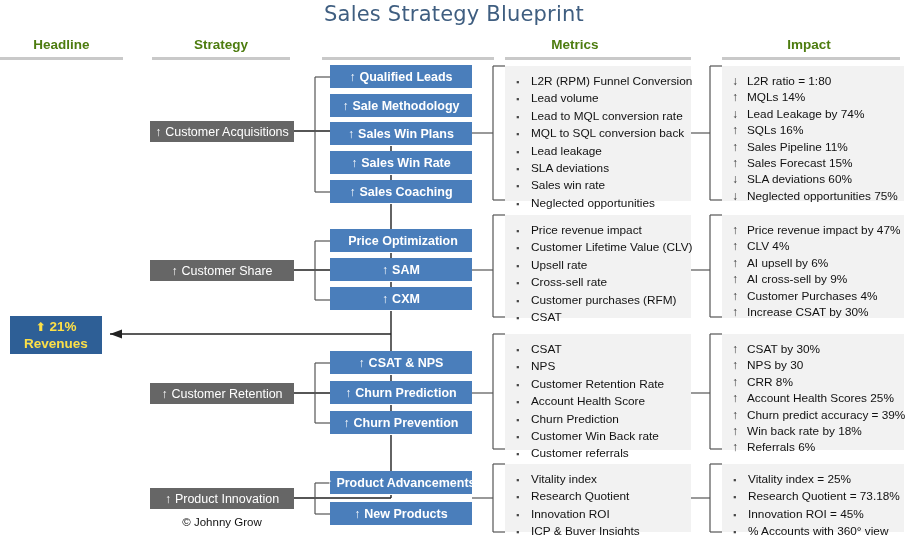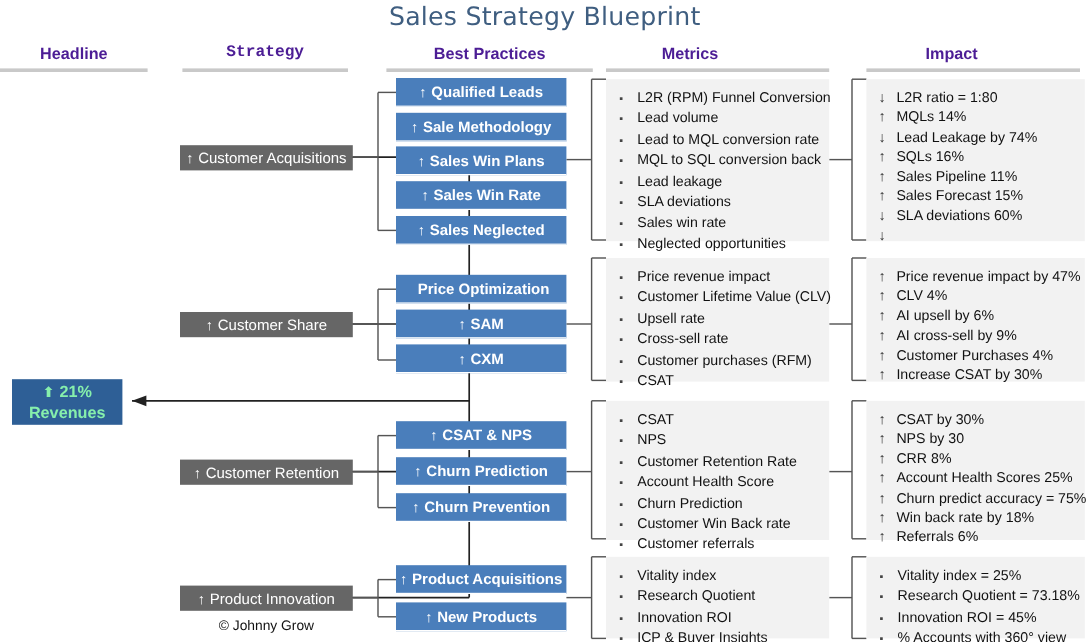--- a/index.html
+++ b/index.html
@@ -22,35 +22,35 @@
     font-family:"DejaVu Sans","Liberation Sans",sans-serif;
     letter-spacing:.2px;
   }
 
   
   .col-head{
     position:absolute;
     text-align:center;
     font-size:13.5px;
     font-weight:bold;
-    color:#4c1d95;
+    color:#4d7c0f;
     top:37px;
   }
   .col-rule{
     position:absolute;
     height:3px;
     background:#c9c9c9;
     top:57px;
   }
 
   
   .headline-box{
     position:absolute;
     background:#2e5f96;
-    color:#86efac;
+    color:#fde047;
     font-weight:bold;
     font-size:13.5px;
     text-align:center;
     line-height:17px;
     display:flex;
     flex-direction:column;
     align-items:center;
     justify-content:center;
     box-sizing:border-box;
   }
@@ -130,30 +130,29 @@
 </head>
 <body>
 
 <div id="canvas">
 
   <div class="chart-title">Sales Strategy Blueprint</div>
 
   <div class="col-head" style="left:0px;width:123px;">Headline</div>
   <div class="col-rule" style="left:0px;width:123px;"></div>
 
-  <div class="col-head" style="left:152px;width:138px;font-family:Liberation Mono, monospace;">Strategy</div>
+  <div class="col-head" style="left:152px;width:138px;">Strategy</div>
   <div class="col-rule" style="left:152px;width:138px;"></div>
 
-  <div class="col-head" style="left:322px;width:172px;">Best Practices</div>
   <div class="col-rule" style="left:322px;width:172px;"></div>
 
   <div class="col-head" style="left:482px;width:186px;">Metrics</div>
   <div class="col-rule" style="left:505px;width:186px;"></div>
 
-  <div class="col-head" style="left:704px;width:178px;">Impact</div>
+  <div class="col-head" style="left:720px;width:178px;">Impact</div>
   <div class="col-rule" style="left:722px;width:178px;"></div>
 
   <svg id="wires">
 
     <path class="wire-dark" d="M 391 334 L 110 334"></path>
     <polygon class="arrowhead" points="110,334 122,329.5 122,338.5"></polygon>
 
     <path class="wire-dark" d="M 391 131 L 391 498"></path>
 
     <path class="wire-dark" d="M 391 131 L 150 131"></path>
@@ -237,21 +236,21 @@
   <div class="bp-box" style="left:330px;top:122px;width:142px;height:24px;">
     <span class="upglyph">↑</span>
     <span>Sales Win Plans</span>
   </div>
   <div class="bp-box" style="left:330px;top:151px;width:142px;height:24px;">
     <span class="upglyph">↑</span>
     <span>Sales Win Rate</span>
   </div>
   <div class="bp-box" style="left:330px;top:180px;width:142px;height:24px;">
     <span class="upglyph">↑</span>
-    <span>Sales Neglected</span>
+    <span>Sales Coaching</span>
   </div>
 
   <div class="panel" style="left:505px;top:66px;width:186px;height:135px;">
     <ul>
       <li>
           <span class="mk sq">▪</span>
           <span class="lbl">L2R (RPM) Funnel Conversion</span>
         </li>
       <li>
           <span class="mk sq">▪</span>
@@ -309,20 +308,21 @@
       <li>
           <span class="mk arr">↑</span>
           <span class="lbl">Sales Forecast 15%</span>
         </li>
       <li>
           <span class="mk arr">↓</span>
           <span class="lbl">SLA deviations 60%</span>
         </li>
       <li>
           <span class="mk arr">↓</span>
+          <span class="lbl">Neglected opportunities 75%</span>
         </li>
     </ul>
   </div>
 
   <div class="strategy-box" style="left:150px;top:260px;width:144px;height:21px;">
     <span class="upglyph">↑</span>
     <span>Customer Share</span>
   </div>
 
   <div class="bp-box" style="left:330px;top:229px;width:142px;height:24px;">
@@ -460,42 +460,42 @@
       <li>
           <span class="mk arr">↑</span>
           <span class="lbl">CRR 8%</span>
         </li>
       <li>
           <span class="mk arr">↑</span>
           <span class="lbl">Account Health Scores 25%</span>
         </li>
       <li>
           <span class="mk arr">↑</span>
-          <span class="lbl">Churn predict accuracy = 75%</span>
+          <span class="lbl">Churn predict accuracy = 39%</span>
         </li>
       <li>
           <span class="mk arr">↑</span>
           <span class="lbl">Win back rate by 18%</span>
         </li>
       <li>
           <span class="mk arr">↑</span>
           <span class="lbl">Referrals 6%</span>
         </li>
     </ul>
   </div>
 
   <div class="strategy-box" style="left:150px;top:488px;width:144px;height:21px;">
     <span class="upglyph">↑</span>
     <span>Product Innovation</span>
   </div>
   <div class="copyright" style="left:150px;top:516px;width:144px;text-align:center;">© Johnny Grow</div>
 
   <div class="bp-box" style="left:330px;top:471px;width:142px;height:24px;">
     <span class="upglyph">↑</span>
-    <span>Product Acquisitions</span>
+    <span>Product Advancements</span>
   </div>
   <div class="bp-box" style="left:330px;top:502px;width:142px;height:24px;">
     <span class="upglyph">↑</span>
     <span>New Products</span>
   </div>
 
   <div class="panel" style="left:505px;top:464px;width:186px;height:68px;">
     <ul>
       <li>
           <span class="mk sq">▪</span>

